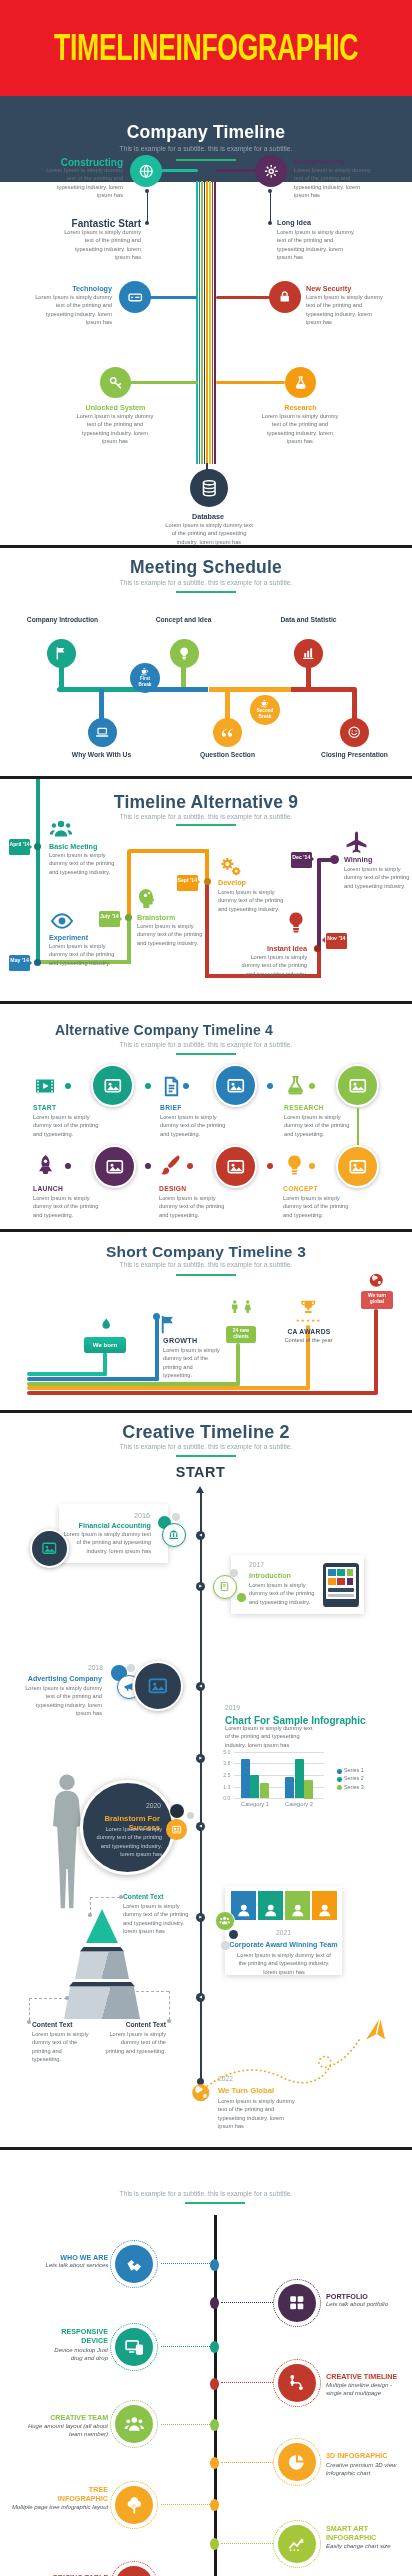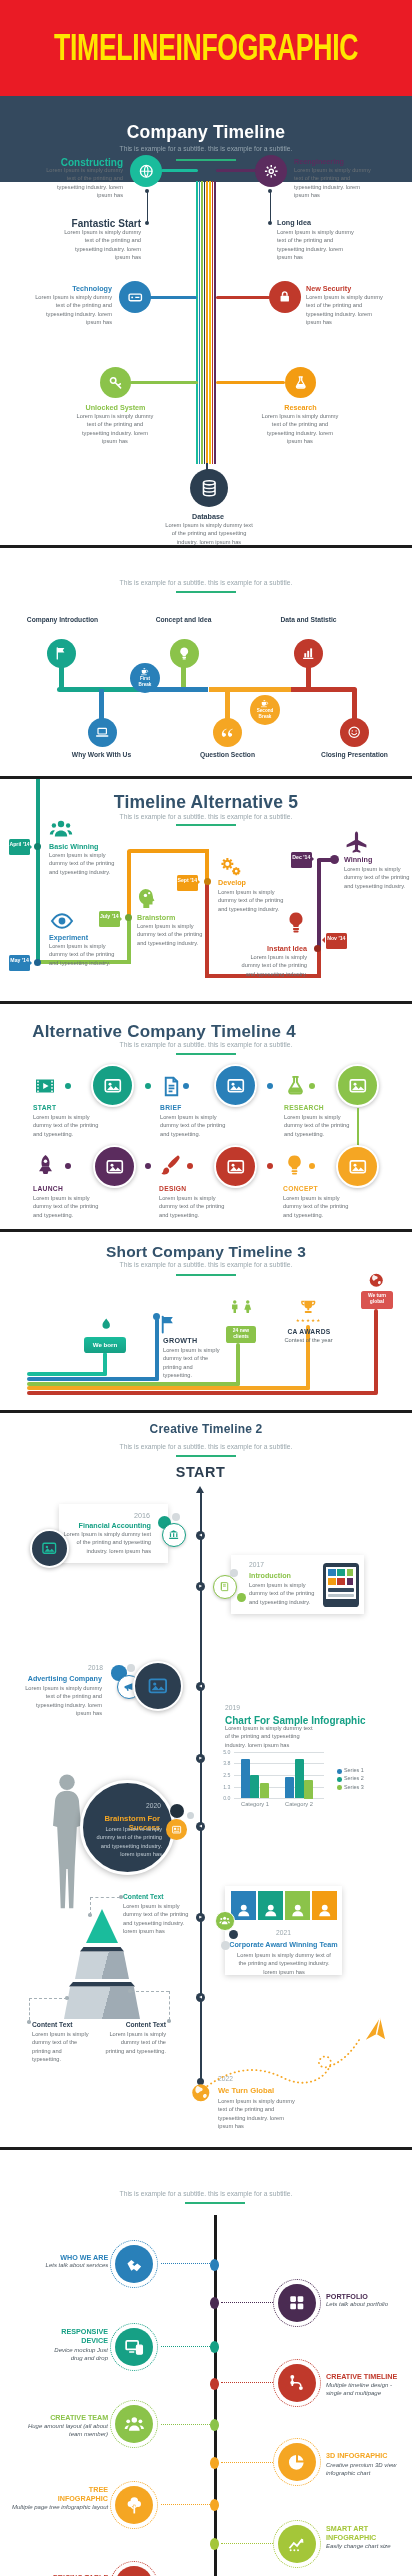--- a/index.html
+++ b/index.html
@@ -358,20 +358,21 @@
   <div class="abs circ iconrow" style="left:190px;top:469px;width:38px;height:38px;background:#2c3e50">
       <svg class="ic" style="width:18.5px;height:18.5px;color:#fff" viewBox="0 0 36 36" width="18.5" height="18.5">
         <use href="#s-db"></use>
       </svg>
     </div>
   <div class="abs ttl ce" style="left:167px;top:512px;width:82px;font-size:7.2px;color:#2c3e50">Database</div>
   <div class="abs b11 ce" style="left:165px;top:521px;width:88px">Lorem Ipsum is simply dummy text of the printing and typesetting industry. lorem ipsum has</div>
 
   <div class="divider" style="top:545px"></div>
 
+  <div class="abs sec-title" style="left:0;top:557px;width:412px;font-size:17.5px">Meeting Schedule</div>
   <div class="abs sec-sub" style="left:0;top:579px;width:412px">This is example for a subtitle. this is example for a subtitle.</div>
   <div class="abs gline" style="left:176px;top:591px;width:60px"></div>
 
   <div class="abs ttl ce" style="left:24px;top:616px;width:77px;font-size:6.7px;color:#2c3e50;line-height:1.3">Company Introduction</div>
   <div class="abs ttl ce" style="left:145px;top:616px;width:77px;font-size:6.7px;color:#2c3e50;line-height:1.3">Concept and Idea</div>
   <div class="abs ttl ce" style="left:270px;top:616px;width:77px;font-size:6.7px;color:#2c3e50;line-height:1.3">Data and Statistic</div>
 
   <div class="abs" style="left:59px;top:664px;width:5.2px;height:26px;background:#17a58c"></div>
   <div class="abs" style="left:181px;top:664px;width:5.2px;height:26px;background:#8bc34a"></div>
   <div class="abs" style="left:306px;top:664px;width:5.2px;height:26px;background:#c0392b"></div>
@@ -428,21 +429,21 @@
         <use href="#s-smile"></use>
       </svg>
     </div>
 
   <div class="abs ttl ce" style="left:63px;top:751px;width:77px;font-size:6.7px;color:#2c3e50;line-height:1.3">Why Work With Us</div>
   <div class="abs ttl ce" style="left:189px;top:751px;width:77px;font-size:6.7px;color:#2c3e50;line-height:1.3">Question Section</div>
   <div class="abs ttl ce" style="left:316px;top:751px;width:77px;font-size:6.7px;color:#2c3e50;line-height:1.3">Closing Presentation</div>
 
   <div class="divider" style="top:776px"></div>
 
-  <div class="abs sec-title" style="left:0;top:792px;width:412px;font-size:17.5px">Timeline Alternative 5</div>
+  <div class="abs sec-title" style="left:0;top:792px;width:412px;font-size:17.5px">Timeline Alternative 9</div>
   <div class="abs sec-sub" style="left:0;top:813px;width:412px">This is example for a subtitle. this is example for a subtitle.</div>
   <div class="abs gline" style="left:176px;top:824px;width:60px"></div>
 
   <div class="abs" style="left:36px;top:779px;width:4.1px;height:185px;background:#16a085"></div>
   <div class="abs" style="left:36px;top:960px;width:95px;height:4.1px;background:#8bc34a;border-radius:0 0 0 3.1px"></div>
   <div class="abs" style="left:127px;top:917px;width:4.1px;height:47px;background:#8bc34a;border-radius:0 0 3.1px 0"></div>
   <div class="abs" style="left:127px;top:851px;width:4.1px;height:67px;background:#f39c12"></div>
   <div class="abs" style="left:127px;top:849px;width:82px;height:4.1px;background:#f39c12;border-radius:3.1px 0 0 0"></div>
   <div class="abs" style="left:205px;top:849px;width:4.1px;height:35px;background:#f39c12;border-radius:0 3.1px 0 0"></div>
   <div class="abs" style="left:205px;top:882px;width:4.1px;height:96px;background:#c0392b"></div>
@@ -467,21 +468,21 @@
   <div class="badge" style="left:177px;top:875px;background:#f39c12">Sept '14</div>
     <div class="tri" style="left:197px;top:879px;border-left:3.6px solid #f39c12"></div>
   <div class="badge" style="left:326px;top:933px;background:#c0392b">Nov '14</div>
     <div class="tri" style="left:319px;top:937px;border-right:3.6px solid #c0392b"></div>
   <div class="badge" style="left:291px;top:852px;background:#5b2c5e">Dec '14</div>
     <div class="tri" style="left:311px;top:856px;border-left:3.6px solid #5b2c5e"></div>
 
   <svg class="ic abs" style="left:49px;top:817px;width:24px;height:24px;color:#16a085" viewBox="0 0 46 46" width="24" height="24">
       <use href="#s-people"></use>
     </svg>
-  <div class="abs ttl" style="left:49px;top:842px;font-size:7.2px;color:#16a085">Basic Winning</div>
+  <div class="abs ttl" style="left:49px;top:842px;font-size:7.2px;color:#16a085">Basic Meeting</div>
   <div class="abs b11" style="left:49px;top:851px;width:68px">Lorem Ipsum is simply dummy text of the printing and typesetting industry.</div>
 
   <svg class="ic abs" style="left:50px;top:909px;width:24px;height:24px;color:#2980b9" viewBox="0 0 46 46" width="24" height="24">
       <use href="#s-eye"></use>
     </svg>
   <div class="abs ttl" style="left:49px;top:933px;font-size:7.2px;color:#2980b9">Experiment</div>
   <div class="abs b11" style="left:49px;top:942px;width:68px">Lorem Ipsum is simply dummy text of the printing and typesetting industry.</div>
 
   <svg class="ic abs" style="left:135px;top:886px;width:25px;height:25px;color:#8bc34a" viewBox="0 0 48 48" width="25" height="25">
       <use href="#s-head"></use>
@@ -502,21 +503,21 @@
   <div class="abs b11 ra" style="left:232px;top:953px;width:75px">Lorem Ipsum is simply dummy text of the printing and typesetting industry.</div>
 
   <svg class="ic abs" style="left:344px;top:829px;width:25px;height:25px;color:#5b2c5e" viewBox="0 0 48 48" width="25" height="25">
       <use href="#s-jet"></use>
     </svg>
   <div class="abs ttl" style="left:344px;top:855px;font-size:7.2px;color:#5b2c5e">Winning</div>
   <div class="abs b11" style="left:344px;top:865px;width:66px">Lorem Ipsum is simply dummy text of the printing and typesetting industry.</div>
 
   <div class="divider" style="top:1001px"></div>
 
-  <div class="abs sec-title" style="left:0;top:1022px;width:328px;font-size:17px">Alternative Company Timeline 4</div>
+  <div class="abs sec-title" style="left:0;top:1022px;width:328px;font-size:14px">Alternative Company Timeline 4</div>
   <div class="abs sec-sub" style="left:0;top:1041px;width:412px">This is example for a subtitle. this is example for a subtitle.</div>
   <div class="abs gline" style="left:176px;top:1053px;width:60px"></div>
 
   <svg class="ic abs" style="left:33px;top:1074px;width:24px;height:24px;color:#16a085" viewBox="0 0 46 46" width="24" height="24">
       <use href="#s-film"></use>
     </svg>
   <div class="dot" style="left:65px;top:1083px;width:6.2px;height:6.2px;background:#16a085"></div>
   <div class="bigcirc" style="left:91px;top:1064px;background:#16a085">
       <svg class="ic" style="width:19.6px;height:19.6px;color:#fff" viewBox="0 0 38 38" width="19.6" height="19.6">
         <use href="#s-image"></use>
@@ -633,21 +634,21 @@
   <div class="abs ttl ce" style="left:283px;top:1328px;width:52px;font-size:6.7px;color:#2c3e50;letter-spacing:0.3px">CA AWARDS</div>
   <div class="abs ce" style="left:280px;top:1337px;width:57px;font-size:5.7px;color:#5c666b">Contest of the year</div>
 
   <svg class="ic abs" style="left:368px;top:1272px;width:16.5px;height:16.5px;color:#c0392b" viewBox="0 0 32 32" width="16.5" height="16.5">
       <use href="#s-globefill"></use>
     </svg>
   <div class="abs ce" style="left:361px;top:1291px;width:32px;height:17.5px;background:#d9534f;border-radius:2.6px;color:#fff;font-weight:bold;font-size:4.9px;line-height:1.3;padding-top:2.1px">We turn global</div>
 
   <div class="divider" style="top:1410px"></div>
 
-  <div class="abs sec-title" style="left:0;top:1422px;width:412px;font-size:12px">Creative Timeline 2</div>
+  <div class="abs sec-title" style="left:0;top:1422px;width:412px;font-size:18px">Creative Timeline 2</div>
   <div class="abs sec-sub" style="left:0;top:1443px;width:412px">This is example for a subtitle. this is example for a subtitle.</div>
   <div class="abs gline" style="left:176px;top:1455px;width:60px"></div>
 
   <div class="abs ttl ce" style="left:149px;top:1464px;width:103px;font-size:14.4px;color:#2c3e50;letter-spacing:0.5px">START</div>
   <div class="tri" style="left:196px;top:1482px;border:4.6px solid transparent;border-bottom:7.2px solid #2c3e50"></div>
   <div class="abs" style="left:200px;top:1489px;width:2.1px;height:594px;background:#2c3e50"></div>
   <div class="dot" style="left:197px;top:2078px;width:7.2px;height:7.2px;background:#2c3e50"></div>
 
   <div class="dot ce" style="left:196px;top:1531px;width:9.3px;height:9.3px;background:#2c3e50;color:#fff;font-size:3.6px;line-height:9.3px">◀</div>
   <div class="dot ce" style="left:196px;top:1582px;width:9.3px;height:9.3px;background:#2c3e50;color:#fff;font-size:3.6px;line-height:9.3px">▶</div>

